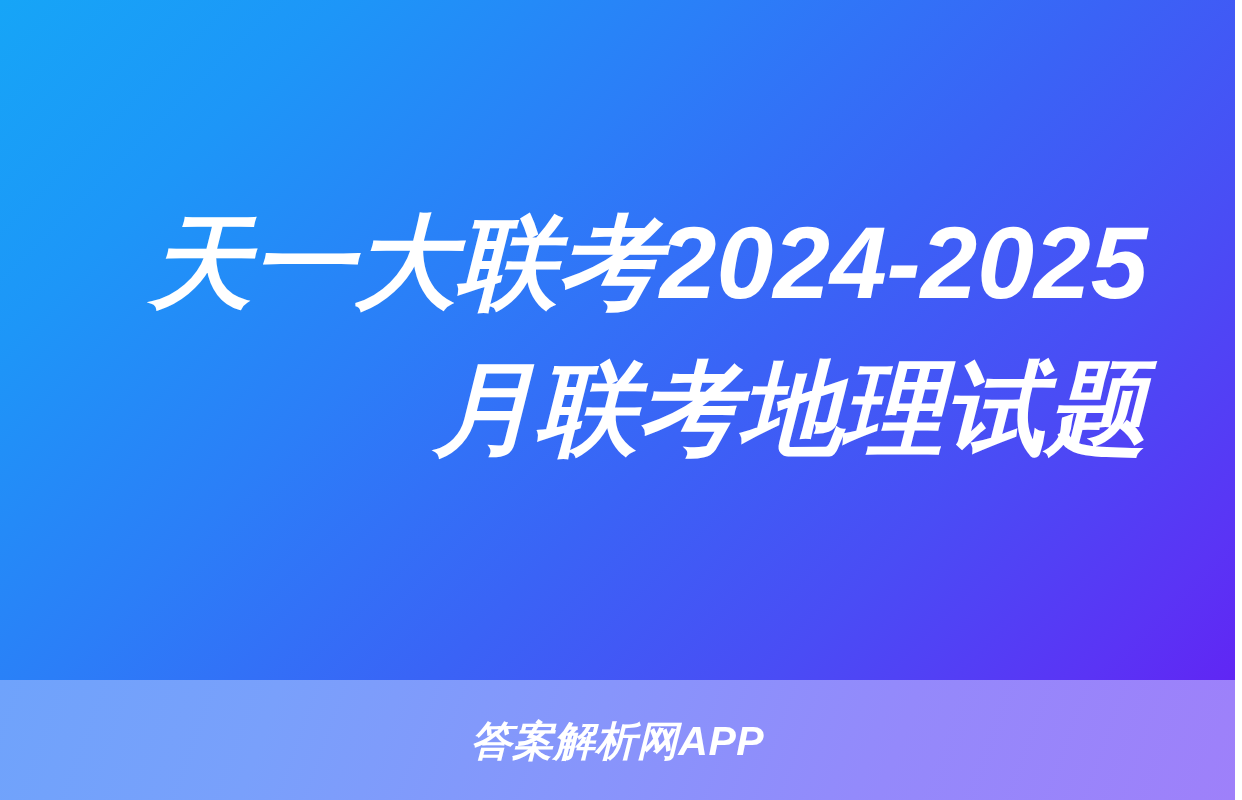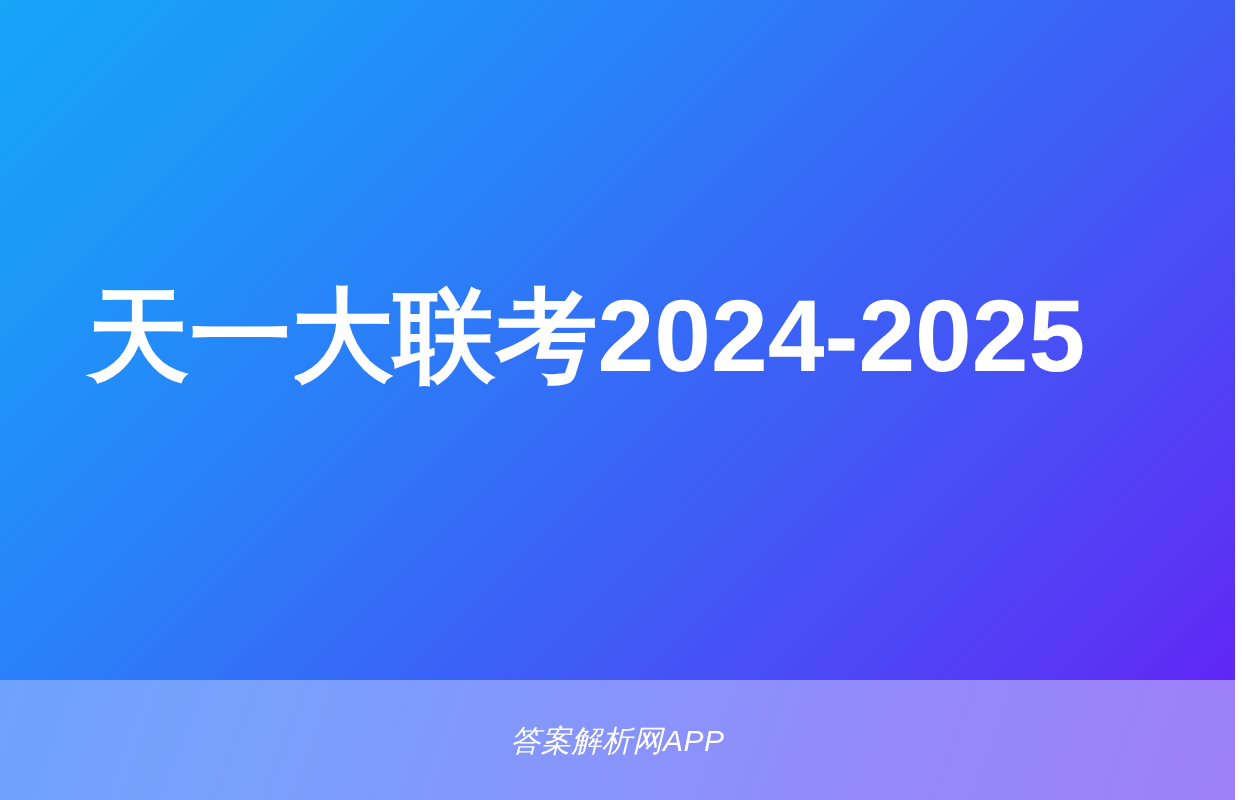--- a/index.html
+++ b/index.html
@@ -38,23 +38,24 @@
         #4a4cf5 76%,
         #5a34f5 92%,
         #6026f4 100%);
     display: flex;
     align-items: center;
     justify-content: center;
   }
 
   #title-block {
     width: 1060px;
-    text-align: left;
+    text-align: right;
     color: #ffffff;
     font-weight: 700;
+    font-style: italic;
     font-size: 102px;
     line-height: 146px;
     letter-spacing: 0px;
     text-rendering: geometricPrecision;
     -webkit-font-smoothing: antialiased;
     transform: translateY(-4px);
   }
 
   .title-line {
     display: block;
@@ -74,38 +75,39 @@
         #8795fb 48%,
         #9489fb 72%,
         #9e80fa 100%);
     display: flex;
     align-items: center;
     justify-content: center;
   }
 
   #footer-text {
     color: #ffffff;
-    font-weight: 400;
+    font-weight: 700;
     font-style: italic;
-    font-size: 30px;
+    font-size: 41px;
     letter-spacing: 0.5px;
     line-height: 1;
     white-space: nowrap;
     transform: translateY(1px);
     text-align: right;
   }
 </style>
 </head>
 <body>
 
 <div id="card">
 
   <div id="hero">
     <div id="title-block">
       <span class="title-line">天一大联考2024-2025</span>
+      <span class="title-line">月联考地理试题</span>
     </div>
   </div>
 
   <div id="footer-band">
     <div id="footer-text">答案解析网APP</div>
   </div>
 
 </div>
 
 </body></html>

